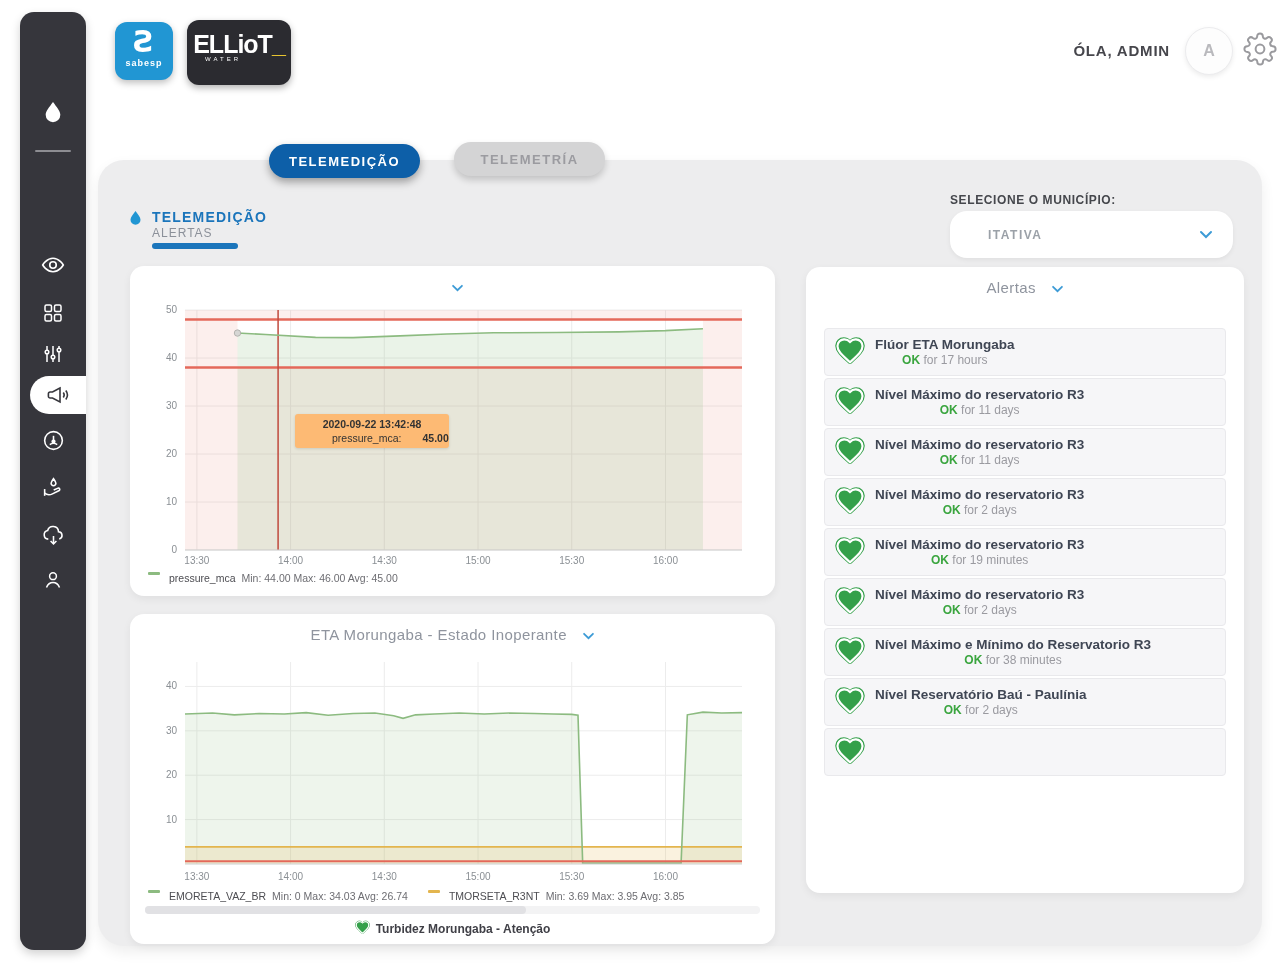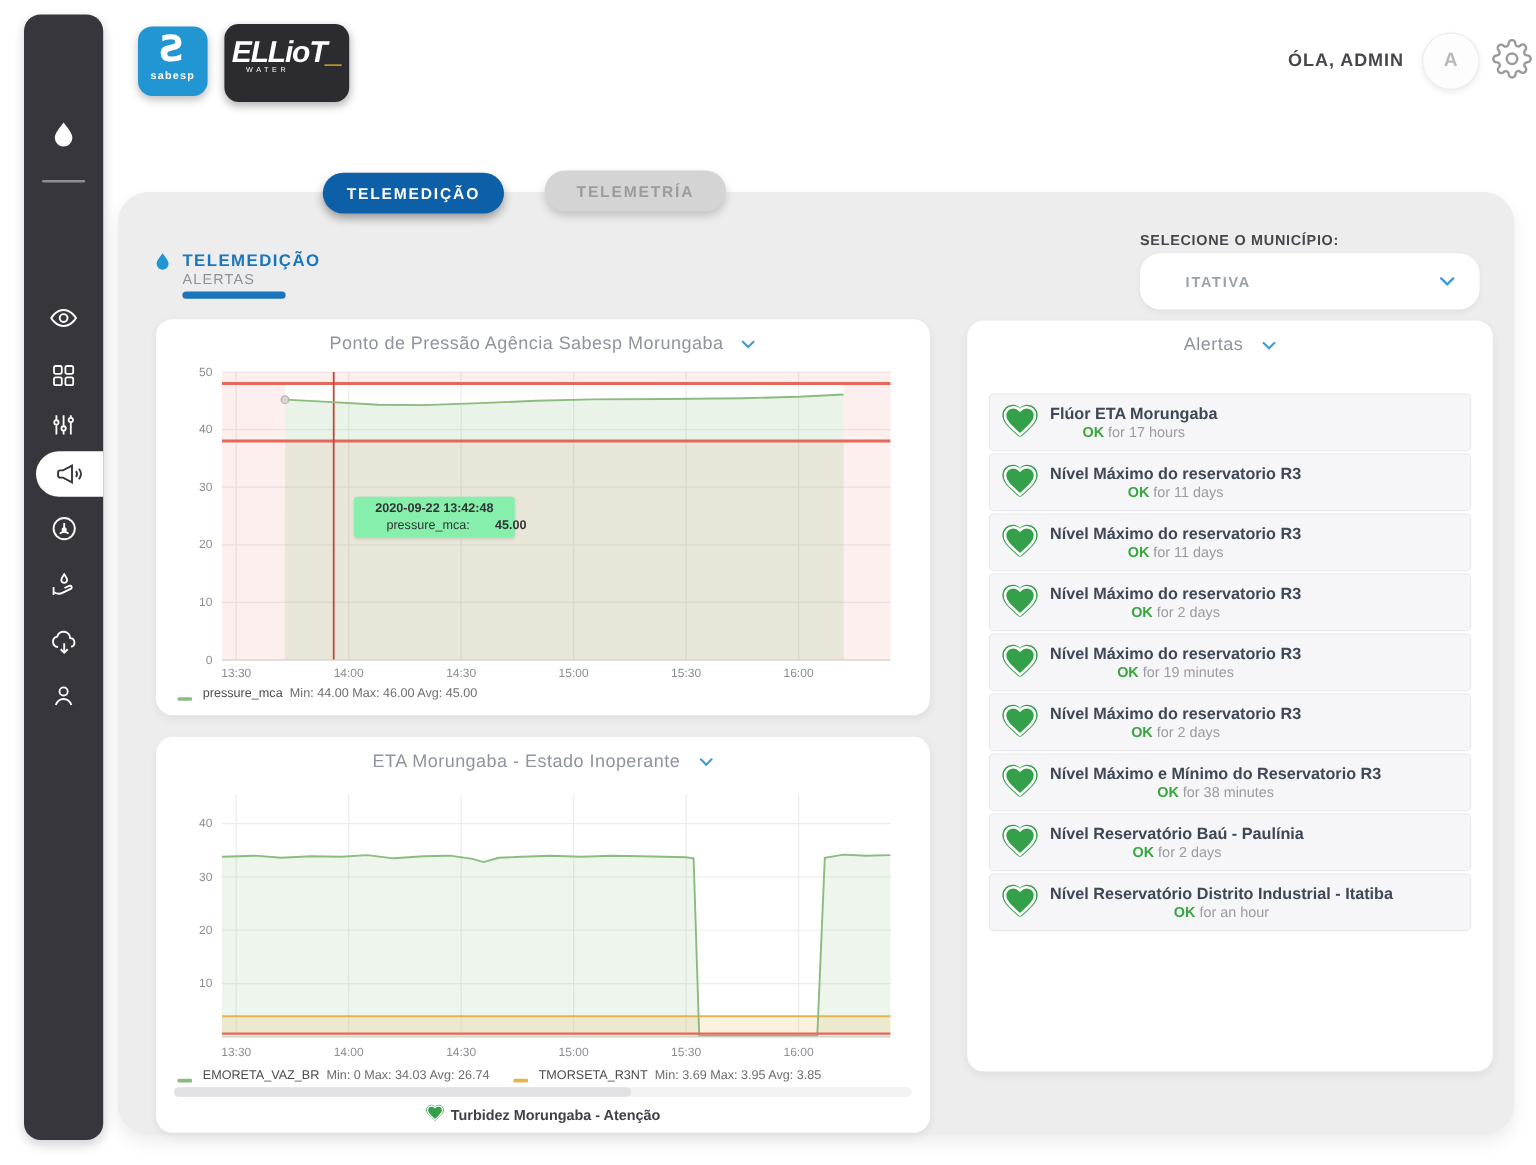--- a/index.html
+++ b/index.html
@@ -10,21 +10,21 @@
   .sb-drop{position:absolute;left:0;top:88px;width:66px;text-align:center;}
   .sb-divider{position:absolute;left:15px;top:138px;width:36px;height:2px;background:#8d8d92;border-radius:1px;}
   .sb-item{position:absolute;left:0;width:66px;height:40px;display:flex;align-items:center;justify-content:center;cursor:pointer;}
   .sb-item.active{left:10px;width:56px;background:#fff;border-radius:19px 0 0 19px;height:38px;}
   .sb-item svg{display:block;}
   
   .logo-sabesp{left:115px;top:22px;width:58px;height:58px;background:#2196d3;border-radius:12px;box-shadow:0 3px 7px rgba(0,0,0,.25);text-align:center;cursor:pointer;}
   .s-glyph{color:#fff;font-size:30px;font-weight:bold;line-height:40px;font-family:"DejaVu Sans",sans-serif;}
   .s-label{color:#fff;font-size:9px;font-weight:bold;letter-spacing:1px;margin-top:-4px;}
   .logo-elliot{left:187px;top:20px;width:104px;height:65px;background:#2b2b30;border-radius:12px;box-shadow:0 3px 7px rgba(0,0,0,.3);padding:0;cursor:pointer;}
-  .e-row{color:#fff;font-size:25px;font-weight:bold;letter-spacing:-1px;text-align:center;margin-top:12px;line-height:24px;font-style:italic;}
+  .e-row{color:#fff;font-size:25px;font-weight:bold;letter-spacing:-1px;text-align:center;margin-top:12px;line-height:24px;}
   .e-underscore{color:#e7c430;font-weight:bold;}
   .e-water{color:#fff;font-size:6px;letter-spacing:3px;margin:0 0 0 18px;}
   .greeting{left:1010px;top:42px;width:160px;text-align:right;font-size:15px;font-weight:bold;color:#46464c;letter-spacing:.8px;}
   .avatar{left:1185px;top:27px;width:46px;height:46px;border-radius:50%;background:#fdfdfd;border:1px solid #ececee;box-shadow:0 2px 5px rgba(0,0,0,.08);display:flex;align-items:center;justify-content:center;font-size:16px;font-weight:bold;color:#b9b9bd;cursor:pointer;}
   .gear{left:1243px;top:32px;width:36px;height:36px;cursor:pointer;}
   
   .panel{left:98px;top:160px;width:1164px;height:786px;background:#ededee;border-radius:26px;box-shadow:0 6px 14px rgba(0,0,0,.07);}
   .tab{height:34px;border-radius:18px;display:flex;align-items:center;justify-content:center;font-size:13px;font-weight:bold;letter-spacing:1.5px;z-index:5;cursor:pointer;}
   .tab-active{left:269px;top:144px;width:151px;background:#0d5fa8;color:#fff;box-shadow:0 4px 8px rgba(0,0,0,.35);}
   .tab-inactive{left:454px;top:142px;width:151px;background:#d4d4d5;color:#9b9ba0;box-shadow:0 4px 7px rgba(0,0,0,.18);}
@@ -38,25 +38,25 @@
   .muni-select span{margin-left:38px;font-size:12px;font-weight:bold;color:#9ba1a8;letter-spacing:1.5px;flex:1;}
   .muni-select .chev{margin-right:20px;}
   
   .card{background:#fff;border-radius:14px;box-shadow:0 3px 8px rgba(0,0,0,.06);}
   .card1{left:130px;top:266px;width:645px;height:330px;}
   .card2{left:130px;top:614px;width:645px;height:330px;}
   .alerts-card{left:806px;top:267px;width:438px;height:626px;}
   .card-title{position:absolute;left:0;top:12px;width:100%;text-align:center;font-size:15px;color:#8f949e;letter-spacing:.4px;}
   .card-title .chev{margin-left:10px;vertical-align:middle;}
   .chart-svg{position:absolute;left:0;top:36px;}
-  .legend{position:absolute;left:18px;font-size:10.5px;color:#4d4d52;display:flex;gap:6px;align-items:flex-end;white-space:nowrap;}
+  .legend{position:absolute;left:18px;font-size:10.5px;color:#4d4d52;display:flex;gap:6px;align-items:flex-start;white-space:nowrap;}
   .legend .dash{display:inline-block;width:12px;height:3px;border-radius:1px;margin-right:3px;}
   .lg1{top:306px;}
   .lg2{top:276px;}
-  .tooltip{position:absolute;left:165px;top:148px;width:122px;background:#86efac;border-radius:3px;box-shadow:0 1px 3px rgba(0,0,0,.12);padding:4px 6px;font-size:10.5px;color:#333;}
+  .tooltip{position:absolute;left:165px;top:148px;width:122px;background:#fdba74;border-radius:3px;box-shadow:0 1px 3px rgba(0,0,0,.12);padding:4px 16px;font-size:10.5px;color:#333;}
   .tt-date{font-weight:bold;text-align:center;margin-bottom:2px;}
   .tt-row{display:flex;gap:21px;}
   .tt-row .dash{display:inline-block;width:10px;height:2px;background:#8cbb80;}
   .tt-val{font-weight:bold;margin-left:auto;}
   .scrollbar{position:absolute;left:15px;top:292px;width:615px;height:8px;background:#f3f3f4;border-radius:4px;}
   .scrollbar .thumb{width:62%;height:8px;background:#e1e1e4;border-radius:4px;cursor:pointer;}
   .turbidez{position:absolute;left:0;top:306px;width:100%;display:flex;align-items:center;justify-content:center;gap:6px;font-size:12px;font-weight:bold;color:#404047;}
   
   .alert-list{position:absolute;left:18px;top:61px;width:402px;}
   .alert-item{height:48px;margin-bottom:2px;background:#f6f6f8;border:1px solid #e9e9ec;border-radius:4px;display:flex;align-items:center;padding:0 10px;box-sizing:border-box;cursor:pointer;text-align:center;}
@@ -175,21 +175,20 @@
   <div class="abs muni-label">SELECIONE O MUNICÍPIO:</div>
   <div class="abs muni-select">
     <span>ITATIVA</span>
     <svg class="chev" width="14" height="9" viewBox="0 0 14 9" fill="none" stroke="#3d9bd6" stroke-width="2" stroke-linecap="round">
         <path d="M2 2l5 5 5-5"></path>
       </svg>
   </div>
 
   <div class="abs card card1">
     <div class="card-title">
-      <span>Ponto de Pressão Agência Sabesp Morungaba</span>
       <svg class="chev" width="13" height="8" viewBox="0 0 14 9" fill="none" stroke="#3d9bd6" stroke-width="2" stroke-linecap="round">
           <path d="M2 2l5 5 5-5"></path>
         </svg>
     </div>
     <svg id="chart1" class="chart-svg" width="645" height="268" viewBox="0 0 645 268">
         <line x1="55" x2="612" y1="248" y2="248" stroke="#ececec" stroke-width="1"></line>
         <line x1="55" x2="612" y1="200" y2="200" stroke="#ececec" stroke-width="1"></line>
         <line x1="55" x2="612" y1="152" y2="152" stroke="#ececec" stroke-width="1"></line>
         <line x1="55" x2="612" y1="104" y2="104" stroke="#ececec" stroke-width="1"></line>
         <line x1="55" x2="612" y1="56" y2="56" stroke="#ececec" stroke-width="1"></line>
@@ -383,21 +382,17 @@
           <div>
             <div class="alert-title">Nível Reservatório Baú - Paulínia</div>
             <div class="alert-sub"><b>OK</b> for 2 days</div>
           </div>
         </div>
         <div class="alert-item">
           <div class="alert-heart"><svg viewBox="0 0 24 22" width="30" height="28">
               <path d="M12 20.8l-1.45-1.32C5.4 14.86 2 11.78 2 8 2 4.92 4.42 2.5 7.5 2.5c1.74 0 3.41.81 4.5 2.09A5.99 5.99 0 0 1 16.5 2.5C19.58 2.5 22 4.92 22 8c0 3.78-3.4 6.86-8.55 11.54L12 20.8z" transform="translate(12 11) scale(1.12) translate(-12 -11)" fill="none" stroke="#34a04a" stroke-width="1.1"></path>
               <path d="M12 20.8l-1.45-1.32C5.4 14.86 2 11.78 2 8 2 4.92 4.42 2.5 7.5 2.5c1.74 0 3.41.81 4.5 2.09A5.99 5.99 0 0 1 16.5 2.5C19.58 2.5 22 4.92 22 8c0 3.78-3.4 6.86-8.55 11.54L12 20.8z" fill="#34a04a" stroke="#ffffff" stroke-width="1.7"></path>
             </svg></div>
-          <div>
-            <div class="alert-title">Nível Reservatório Distrito Industrial - Itatiba</div>
-            <div class="alert-sub"><b>OK</b> for an hour</div>
-          </div>
         </div>
       </div>
   </div>
 
 </div>
 
 </body></html>

